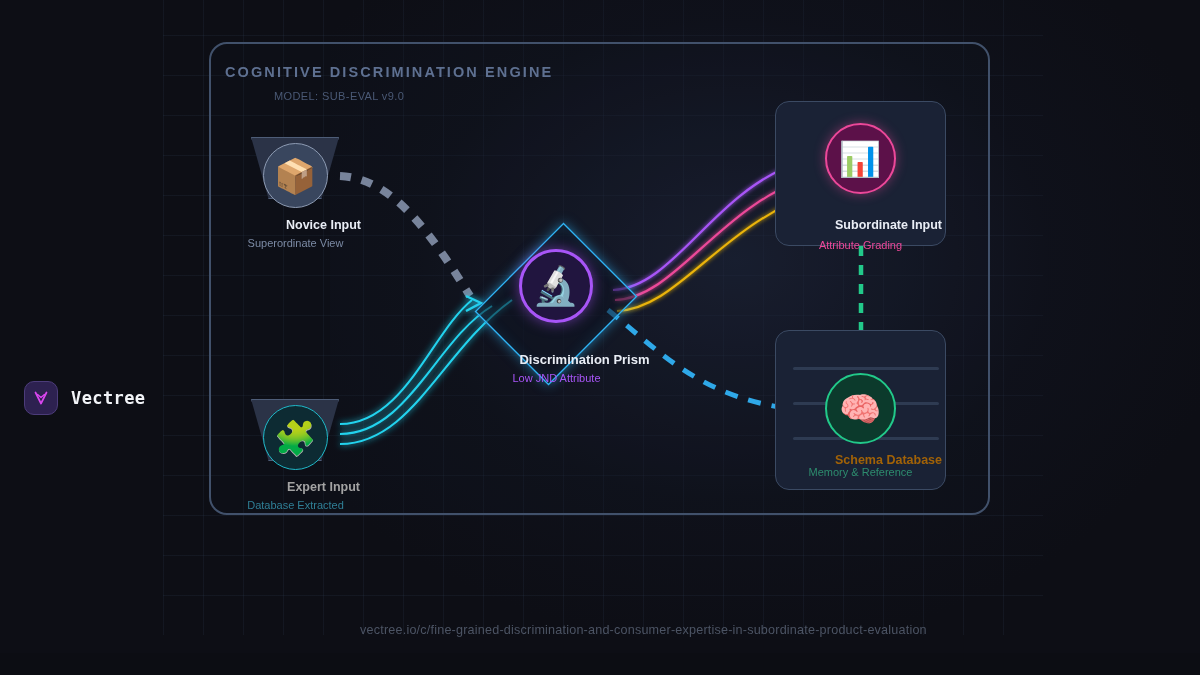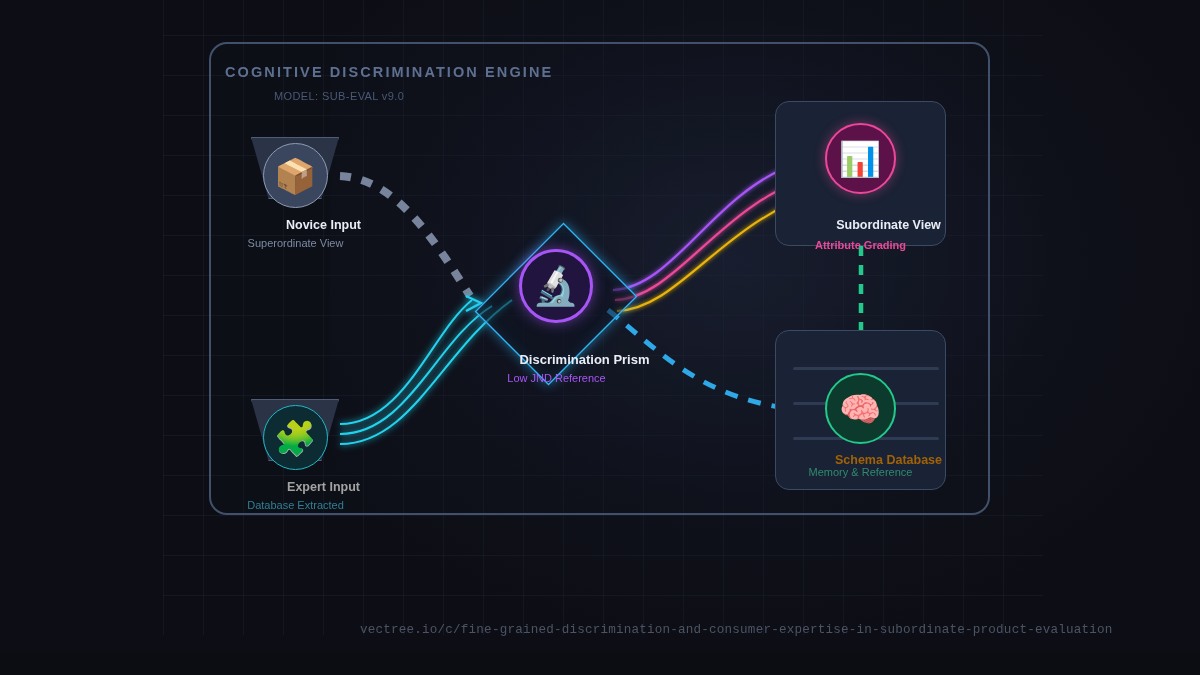--- a/index.html
+++ b/index.html
@@ -128,21 +128,21 @@
     background:#2e3b52; border-radius:2px;
   }
   #node-eval{ left:775px; top:101px; width:171px; height:145px; }
   #node-eval .orb{
     left:50px; top:22px; width:71px; height:71px;
     background:#5c1149; border:2.5px solid #ec4899;
     box-shadow:0 0 12px rgba(236,72,153,.45);
   }
   #node-eval .emoji{ font-size:34px; }
   #node-eval .node-label{ top:117px; }
-  #node-eval .node-sub{ top:138px; color:#ec4899;font-weight:bold; }
+  #node-eval .node-sub{ top:138px; color:#ec4899; }
 
   #node-schema{ left:775px; top:330px; width:171px; height:160px; }
   #node-schema .orb{
     left:50px; top:43px; width:71px; height:71px;
     background:#0c3a2c; border:2.5px solid #22c98a;
   }
   #node-schema .emoji{ font-size:34px; }
   #node-schema .node-label{ top:123px; color:#a16207; }
   #node-schema .node-sub{ top:136px; color:#2d8c6e; }
 
@@ -161,21 +161,21 @@
   .headline{
     position:absolute; left:24px; top:419px; width:340px;
     font-family:"DejaVu Sans Mono","Liberation Mono",monospace;
     font-size:29px; line-height:32px; font-weight:bold;
     color:#ffffff; letter-spacing:-.3px;
     white-space:pre-wrap;
   }
 
   .url{
     position:absolute; left:360px; top:623px;
-    font-family:Liberation Mono, monospace;
+    font-family:Liberation Sans, sans-serif;
     font-size:12.6px; letter-spacing:.2px; color:#4c5464;
   }
 </style>
 </head>
 <body>
 
 <div id="stage">
 
   <div class="bg-grid"></div>
   <div class="bg-glow"></div>
@@ -245,43 +245,52 @@
     <div class="node-label">Expert Input</div>
     <div class="node-sub">Database Extracted</div>
   </div>
 
   <div class="node" id="node-prism">
     <div class="diamond"></div>
     <div class="orb">
       <span class="emoji">🔬</span>
     </div>
     <div class="node-label">Discrimination Prism</div>
-    <div class="node-sub">Low JND Reference</div>
+    <div class="node-sub">Low JND Attribute</div>
   </div>
 
   <div class="node" id="node-eval">
     <div class="card"></div>
     <div class="orb">
       <span class="emoji">📊</span>
     </div>
-    <div class="node-label">Subordinate View</div>
+    <div class="node-label">Subordinate Input</div>
     <div class="node-sub">Attribute Grading</div>
   </div>
 
   <div class="node" id="node-schema">
     <div class="card"></div>
     <div class="shelf" style="top:37px"></div>
     <div class="shelf" style="top:72px"></div>
     <div class="shelf" style="top:107px"></div>
     <div class="orb">
       <span class="emoji">🧠</span>
     </div>
     <div class="node-label">Schema Database</div>
     <div class="node-sub">Memory &amp; Reference</div>
   </div>
 
   <div class="bottom-band"></div>
 
+  <div class="brand">
+    <div class="brand-logo">
+      <svg width="20" height="20" viewBox="0 0 20 20" aria-hidden="true">
+        <path d="M4.5 4.5 L10 15.5 L15.5 4.5" fill="none" stroke="#d946ef" stroke-width="1.7" stroke-linecap="round" stroke-linejoin="round"></path>
+        <path d="M10 9.5 L6.6 6.4 M10 9.5 L13.4 6.4" fill="none" stroke="#d946ef" stroke-width="1.4" stroke-linecap="round"></path>
+      </svg>
+    </div>
+    <div class="brand-name">Vectree</div>
+  </div>
 
 
   <div class="url">vectree.io/c/fine-grained-discrimination-and-consumer-expertise-in-subordinate-product-evaluation</div>
 
 </div>
 
 </body></html>

